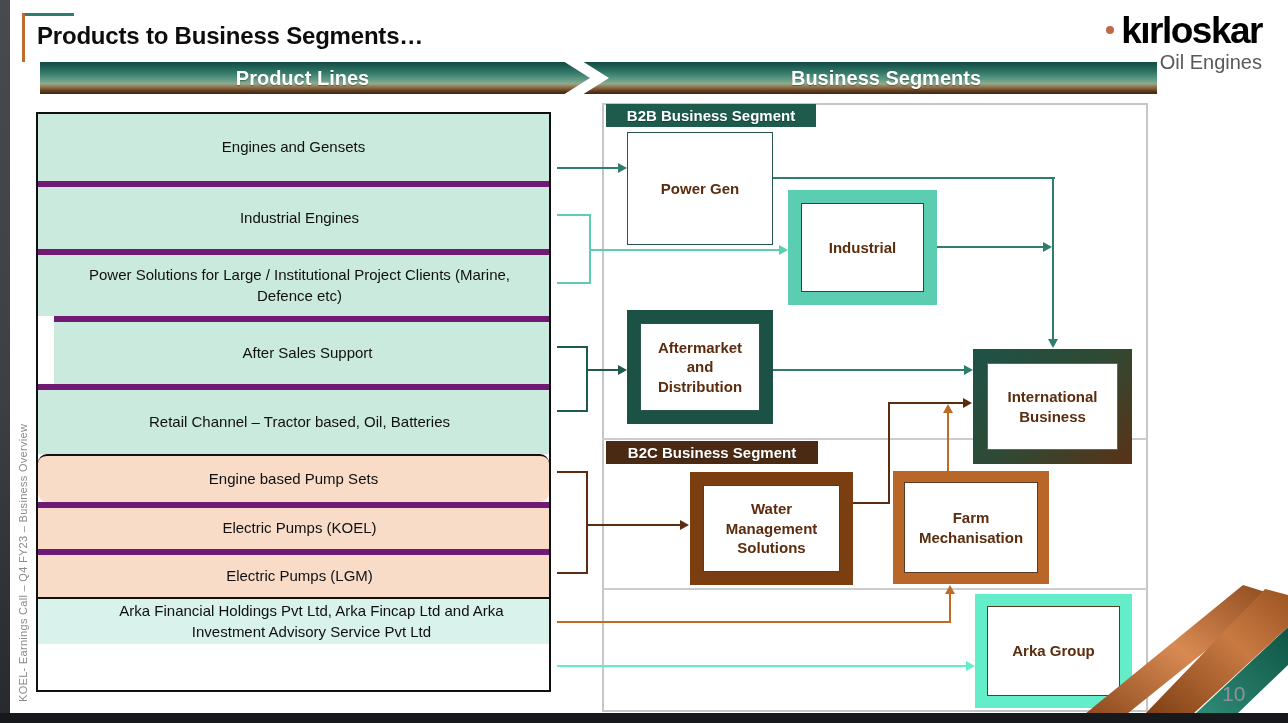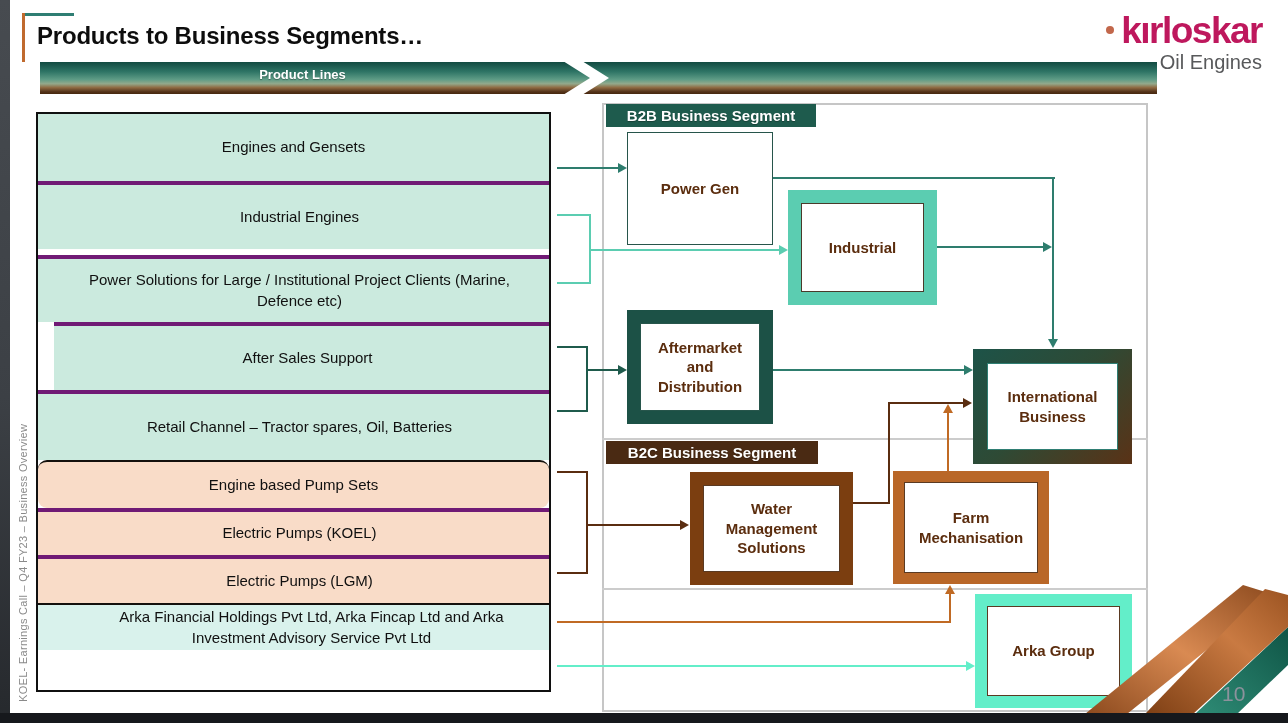--- a/index.html
+++ b/index.html
@@ -9,39 +9,39 @@
   .left-strip{position:absolute;left:0;top:0;width:10px;height:723px;
               background:linear-gradient(180deg,#474b50 0%,#3c4045 55%,#26292d 100%);}
   .bottom-bar{position:absolute;left:0;top:713px;width:1288px;height:10px;background:#16181c;}
   
   .title-br-h{position:absolute;left:22px;top:13px;width:52px;height:3px;background:#2F7E73;}
   .title-br-v{position:absolute;left:22px;top:13px;width:3px;height:49px;background:#C06A2E;}
   .title{position:absolute;left:37px;top:22px;margin:0;font-size:24px;font-weight:bold;color:#0d0d0d;letter-spacing:-0.2px;}
   
   .grad-bar{position:absolute;left:40px;top:62px;width:1117px;height:32px;
     background:linear-gradient(180deg,#124a41 0%,#2e7465 30%,#5f9c86 55%,#93a98b 68%,#8f6a42 80%,#54331a 93%,#47280f 100%);}
-  .bar-label{position:absolute;top:5px;font-size:13px;font-weight:bold;color:#ffffff;text-align:center;
+  .bar-label{position:absolute;top:5px;font-size:20px;font-weight:bold;color:#ffffff;text-align:center;
              text-shadow:0 1px 1px rgba(0,0,0,.35);}
   .bar-label.pl{left:0;width:525px;}
   .bar-label.bs{left:575px;width:542px;}
   .chevron{position:absolute;left:563px;top:61px;}
   
   .logo{position:absolute;right:26px;top:12px;width:200px;text-align:right;}
-  .logo .word{position:relative;font-size:37px;font-weight:bold;color:#be185d;letter-spacing:-1.5px;line-height:1;}
+  .logo .word{position:relative;font-size:37px;font-weight:bold;color:#000000;letter-spacing:-1.5px;line-height:1;}
   .logo .dot{position:absolute;right:148px;top:14px;width:8px;height:8px;border-radius:50%;background:#C2674B;}
   .logo .sub{font-size:20px;color:#58595B;margin-top:2px;letter-spacing:0;}
   
   .sidebar-note{position:absolute;left:17px;top:415px;height:287px;width:16px;
     writing-mode:vertical-rl;transform:rotate(180deg);font-size:11px;color:#8a8a8a;letter-spacing:.3px;white-space:nowrap;}
   
   .ptable{position:absolute;left:36px;top:112px;width:515px;height:580px;border:2px solid #101010;box-sizing:border-box;}
   .row{position:relative;display:flex;align-items:center;justify-content:center;text-align:center;
        font-size:15px;color:#101010;padding:0 12px;box-sizing:border-box;line-height:1.35;}
   .bg-mint{background:#CBEADE;} .bg-peach{background:#F9DCC8;} .bg-arka{background:#D9F2EC;}
-  .div-teal{border-top:4px solid #701a75;padding-left:24px;} .div-dark{border-top:2px solid #14100c;}
+  .div-teal{border-top:6px solid #701a75;padding-left:24px;} .div-dark{border-top:2px solid #14100c;}
   
   .panel{position:absolute;left:602px;top:103px;width:546px;height:609px;border:2px solid #c6c6c6;box-sizing:border-box;}
   .pline{position:absolute;left:602px;width:546px;height:2px;background:#cccccc;}
   
   .seg-label{position:absolute;height:23px;line-height:23px;text-align:center;color:#ffffff;
              font-size:15px;font-weight:bold;text-shadow:0 1px 1px rgba(0,0,0,.3);}
   .seg-label.b2b{left:606px;top:104px;width:210px;background:#1E5B4D;}
   .seg-label.b2c{left:606px;top:441px;width:212px;background:#4A2A13;}
   
   .ubox{position:absolute;box-sizing:border-box;background:var(--bc);}
@@ -70,33 +70,34 @@
   <h1 class="title">Products to Business Segments…</h1>
 
   <div class="logo">
     <div class="word">kırloskar</div>
     <span class="dot"></span>
     <div class="sub">Oil Engines</div>
   </div>
 
   <div class="grad-bar">
     <span class="bar-label pl">Product Lines</span>
+    <span class="bar-label bs">Business Segments</span>
   </div>
   <svg class="chevron" width="50" height="34" viewBox="0 0 50 34">
     <polygon points="0,0 19,0 46,17 19,34 0,34 27,17" fill="#ffffff"></polygon>
   </svg>
 
   <div class="sidebar-note">KOEL- Earnings Call – Q4 FY23 – Business Overview</div>
 
   <div class="ptable">
     <div class="row bg-mint" style="height:67px;">Engines and Gensets</div>
     <div class="row bg-mint div-teal" style="height:68px;">Industrial Engines</div>
-    <div class="row bg-mint div-teal" style="height:67px;margin-top:6px;">Power Solutions for Large / Institutional Project Clients (Marine, Defence etc)</div>
+    <div class="row bg-mint div-teal" style="height:67px;">Power Solutions for Large / Institutional Project Clients (Marine, Defence etc)</div>
     <div class="row bg-mint div-teal" style="height:68px;margin-left:16px;">After Sales Support</div>
-    <div class="row bg-mint div-teal" style="height:70px;">Retail Channel – Tractor spares, Oil, Batteries</div>
+    <div class="row bg-mint div-teal" style="height:70px;">Retail Channel – Tractor based, Oil, Batteries</div>
     <div class="row bg-peach div-dark" style="height:48px;border-radius:9px;">Engine based Pump Sets</div>
     <div class="row bg-peach div-teal" style="height:47px;">Electric Pumps (KOEL)</div>
     <div class="row bg-peach div-teal" style="height:48px;">Electric Pumps (LGM)</div>
     <div class="row bg-arka div-dark" style="height:47px;padding-left:48px;">Arka Financial Holdings Pvt Ltd, Arka Fincap Ltd and Arka Investment Advisory Service Pvt Ltd</div>
   </div>
 
   <div class="panel"></div>
   <div class="pline" style="top:438px;"></div>
   <div class="pline" style="top:588px;"></div>
 

